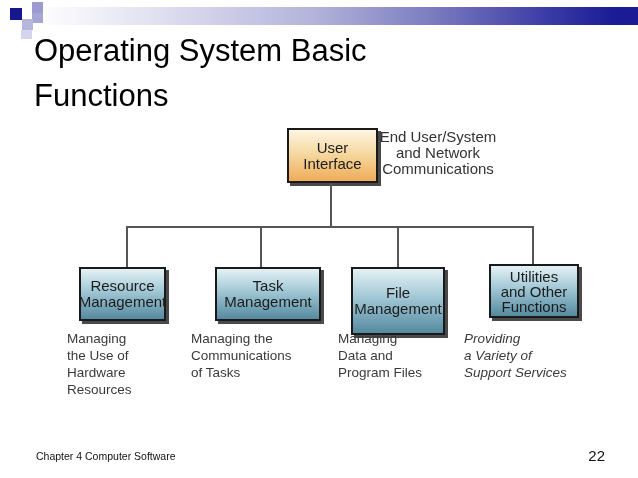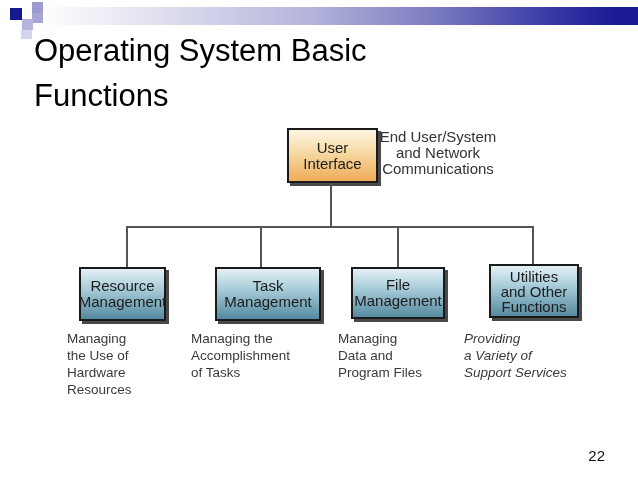--- a/index.html
+++ b/index.html
@@ -32,21 +32,21 @@
     box-shadow:3px 3px 0 #4a4a4a;
     font-size:15px;line-height:16px;color:#1c1c1c;white-space:pre-line;
   }
   .root-box{
     left:287px;top:128px;width:91px;height:55px;
     background:linear-gradient(#fdf5e3,#f6d9a2 45%,#efac59);
   }
   .blue{background:linear-gradient(#e4f1f5,#a5cad7 42%,#558aa0);}
   .b0{left:79px;top:267px;width:87px;height:54px;}
   .b1{left:215px;top:267px;width:106px;height:54px;}
-  .b2{left:351px;top:267px;width:94px;height:52px;}
+  .b2{left:351px;top:267px;width:94px;height:68px;}
   .b3{left:489px;top:264px;width:90px;height:54px;line-height:15px;}
 
   .annotation{
     position:absolute;left:377px;top:129px;width:122px;
     font-size:15px;line-height:16px;color:#333;text-align:center;white-space:pre-line;
   }
 
   .line{position:absolute;background:#555;}
   .v-root{left:330px;top:183px;width:2px;height:43px;}
   .h-main{left:126px;top:226px;width:408px;height:2px;}
@@ -105,26 +105,27 @@
 Management</div>
     <div class="node blue b3">Utilities
 and Other
 Functions</div>
 
     <div class="caption c0">Managing
 the Use of
 Hardware
 Resources</div>
     <div class="caption c1">Managing the
-Accomplishment
+Communications
 of Tasks</div>
     <div class="caption c2">Managing
 Data and
 Program Files</div>
     <div class="caption c3">Providing
 a Variety of
 Support Services</div>
 
   </div>
 
+  <div class="footer-left">Chapter 4 Computer Software</div>
   <div class="footer-page">22</div>
 
 </div>
 
 </body></html>

